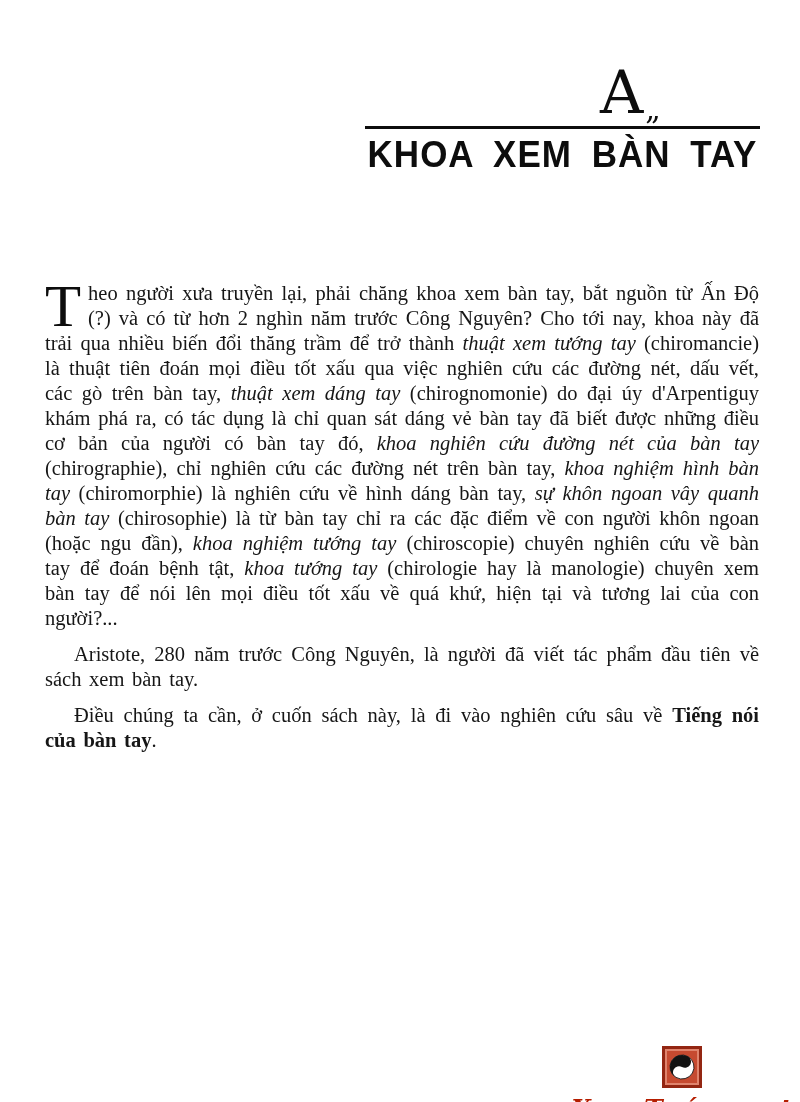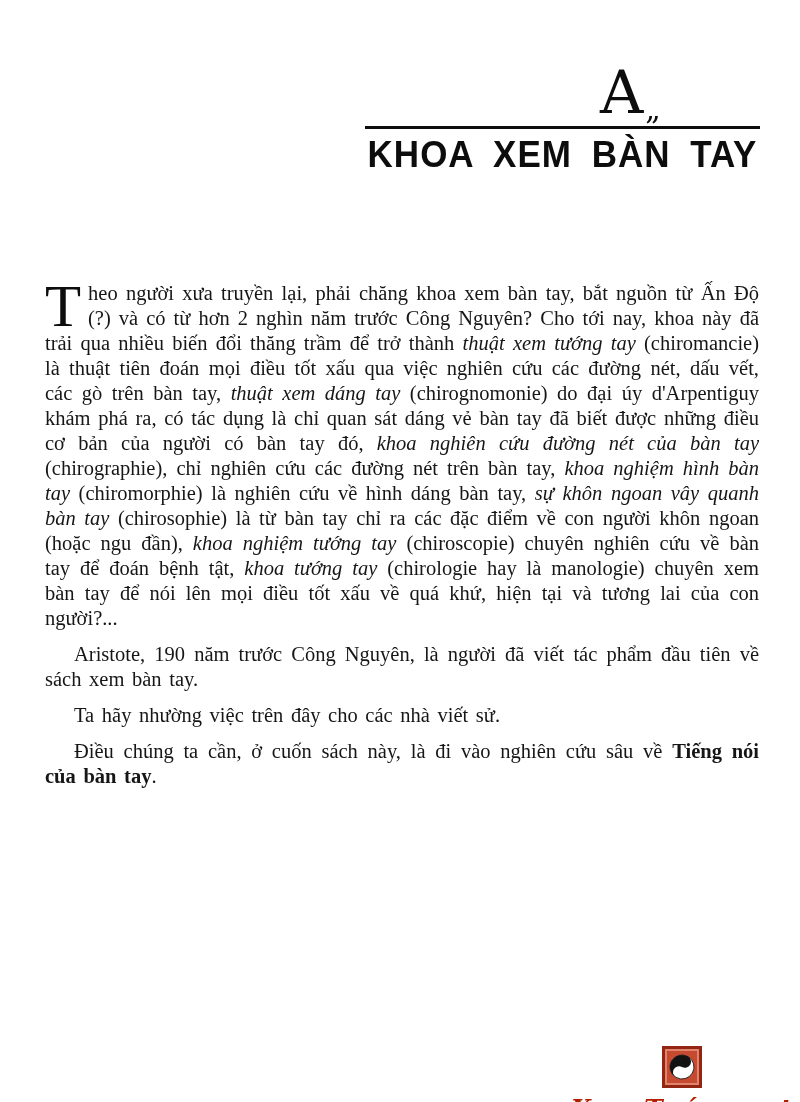--- a/index.html
+++ b/index.html
@@ -115,24 +115,23 @@
   <div class="section-letter"><span>A</span><span class="mark">„</span></div>
 
   <div class="title-rule"></div>
 
   <h1 class="page-title">KHOA XEM BÀN TAY</h1>
 
   <div class="body-text">
     <p><span class="dropcap">T</span><span><span>heo người xưa truyền lại, phải chăng khoa xem bàn tay, bắt nguồn từ Ấn Độ (?) và có từ hơn 2 nghìn năm trước Công Nguyên? Cho tới nay, khoa này đã trải qua nhiều biến đổi thăng trầm để trở thành </span><em>thuật xem tướng tay</em><span> (chiromancie) là thuật tiên đoán mọi điều tốt xấu qua việc nghiên cứu các đường nét, dấu vết, các gò trên bàn tay, </span><em>thuật xem dáng tay</em><span> (chirognomonie) do đại úy d'Arpentiguy khám phá ra, có tác dụng là chỉ quan sát dáng vẻ bàn tay đã biết được những điều cơ bản của người có bàn tay đó, </span><em>khoa nghiên cứu đường nét của bàn tay</em><span> (chirographie), chỉ nghiên cứu các đường nét trên bàn tay, </span><em>khoa nghiệm hình bàn tay</em><span> (chiromorphie) là nghiên cứu về hình dáng bàn tay, </span><em>sự khôn ngoan vây quanh bàn tay</em><span> (chirosophie) là từ bàn tay chỉ ra các đặc điểm về con người khôn ngoan (hoặc ngu đần), </span><em>khoa nghiệm tướng tay</em><span> (chiroscopie) chuyên nghiên cứu về bàn tay để đoán bệnh tật, </span><em>khoa tướng tay</em><span> (chirologie hay là manologie) chuyên xem bàn tay để nói lên mọi điều tốt xấu về quá khứ, hiện tại và tương lai của con người?...</span></span></p>
 
 
-    <p class="indent"><span>Aristote, 190 năm trước Công Nguyên, là người đã viết tác phẩm đầu tiên về sách xem bàn tay.</span></p>
+    <p class="indent"><span>Aristote, 280 năm trước Công Nguyên, là người đã viết tác phẩm đầu tiên về sách xem bàn tay.</span></p>
 
 
-    <p class="indent"><span>Ta hãy nhường việc trên đây cho các nhà viết sử.</span></p>
 
     <p class="indent"><span>Điều chúng ta cần, ở cuốn sách này, là đi vào nghiên cứu sâu về </span><strong>Tiếng nói của bàn tay</strong><span>.</span></p>
   </div>
 
   <div class="watermark">
     <span class="yinyang-badge">
       <svg width="32" height="32" viewBox="0 0 40 40" aria-hidden="true">
         <g transform="rotate(30 20 20)">
           <circle cx="20" cy="20" r="15" fill="#ffffff"></circle>
           <path d="M20 5 a15 15 0 1 0 0 30 a7.5 7.5 0 0 1 0 -15 a7.5 7.5 0 0 0 0 -15 z" fill="#121212"></path>

